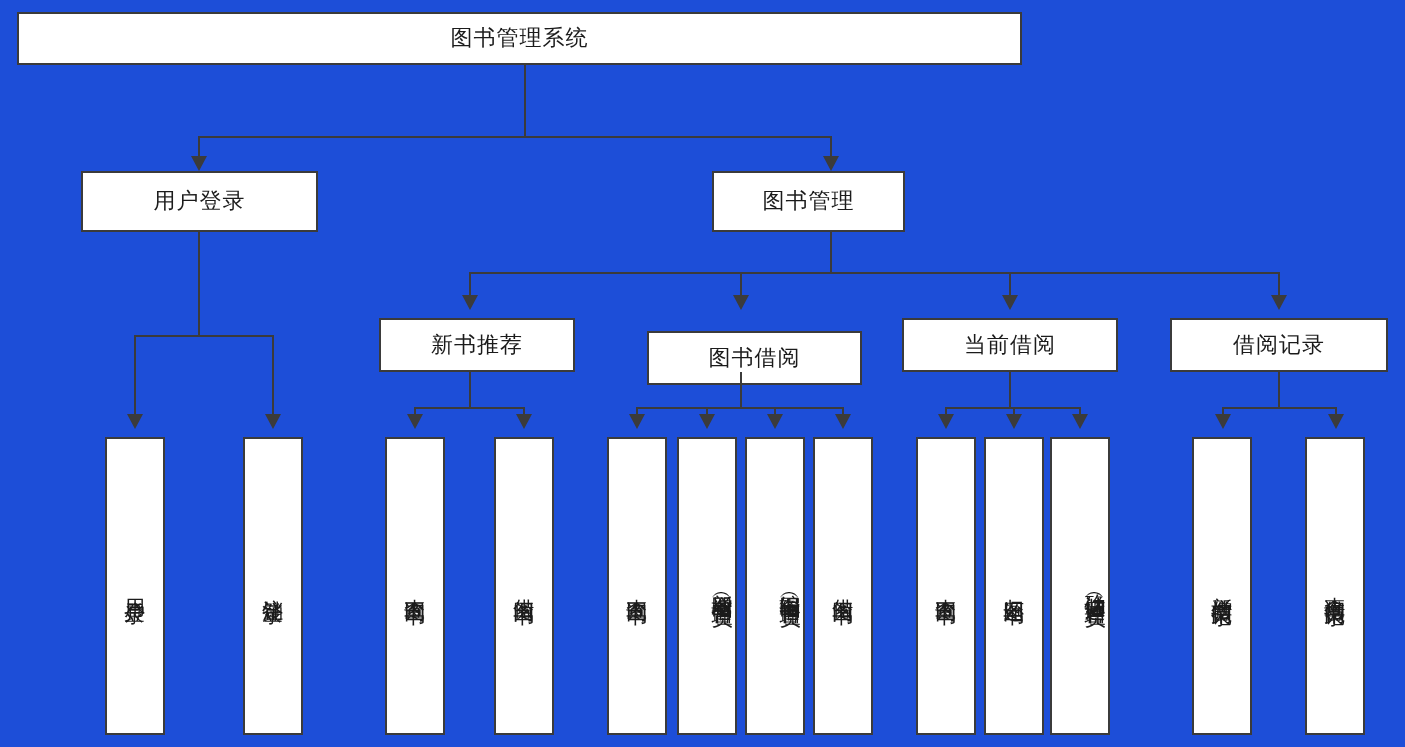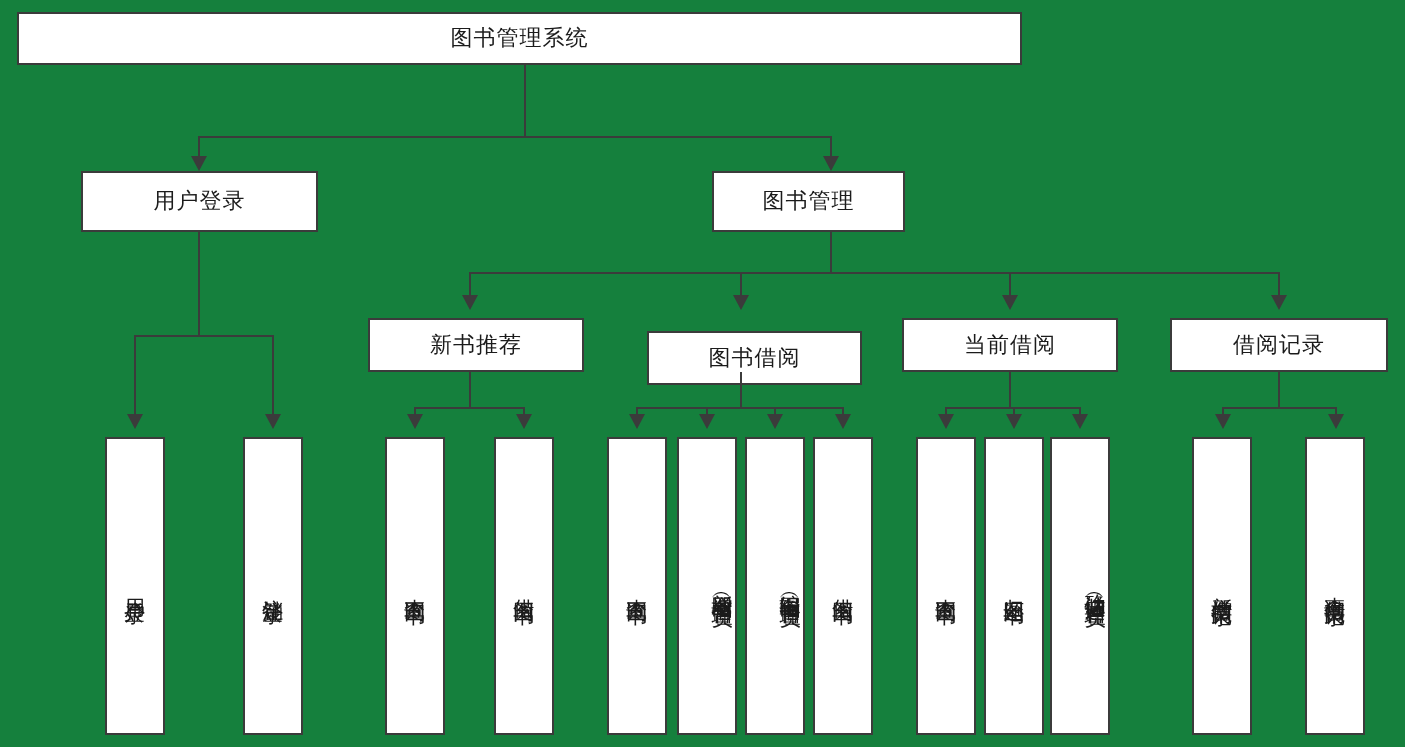--- a/index.html
+++ b/index.html
@@ -5,21 +5,21 @@
   * { box-sizing: border-box; }
   html, body {
     margin: 0; padding: 0;
     background: #ffffff;
     font-family: "Liberation Sans", "DejaVu Sans", sans-serif;
   }
   #canvas {
     position: relative;
     width: 1405px;
     height: 747px;
-    background: #15803d;
+    background: #1d4ed8;
     overflow: hidden;
   }
   .node {
     position: absolute;
     border: 2px solid #3b3b3b;
     background: #ffffff;
     display: flex;
     align-items: center;
     justify-content: center;
     color: #1b1b1b;
@@ -104,21 +104,21 @@
   <div class="edge h" style="left:469px; top:272px; width:811px;"></div>
   <div class="edge v" style="left:469px; top:272px; height:25px;"></div>
   <div class="arrow" style="left:462px; top:295px;"></div>
   <div class="edge v" style="left:740px; top:272px; height:25px;"></div>
   <div class="arrow" style="left:733px; top:295px;"></div>
   <div class="edge v" style="left:1009px; top:272px; height:25px;"></div>
   <div class="arrow" style="left:1002px; top:295px;"></div>
   <div class="edge v" style="left:1278px; top:272px; height:25px;"></div>
   <div class="arrow" style="left:1271px; top:295px;"></div>
 
-  <div class="node horiz" style="left:368px; top:318px; width:216px; height:54px;">
+  <div class="node horiz" style="left:379px; top:318px; width:196px; height:54px;">
     <span class="node-label">新书推荐</span>
   </div>
   <div class="node horiz" style="left:633px; top:331px; width:215px; height:54px;margin-left:14px;">
     <span class="node-label">图书借阅</span>
   </div>
   <div class="node horiz" style="left:902px; top:318px; width:216px; height:54px;">
     <span class="node-label">当前借阅</span>
   </div>
   <div class="node horiz" style="left:1170px; top:318px; width:218px; height:54px;">
     <span class="node-label">借阅记录</span>

